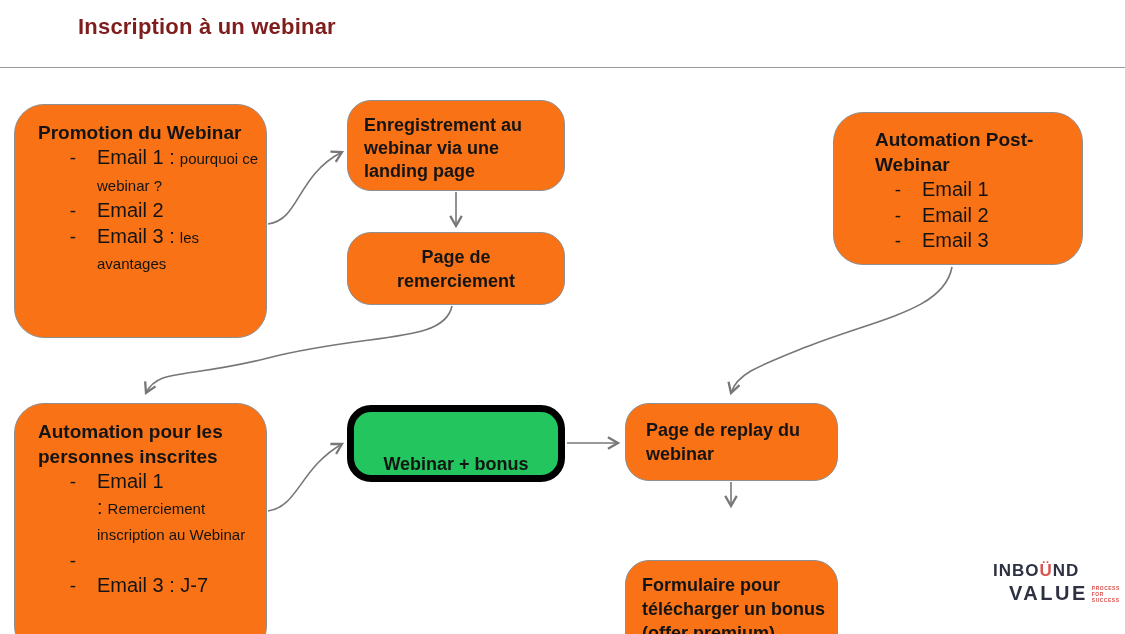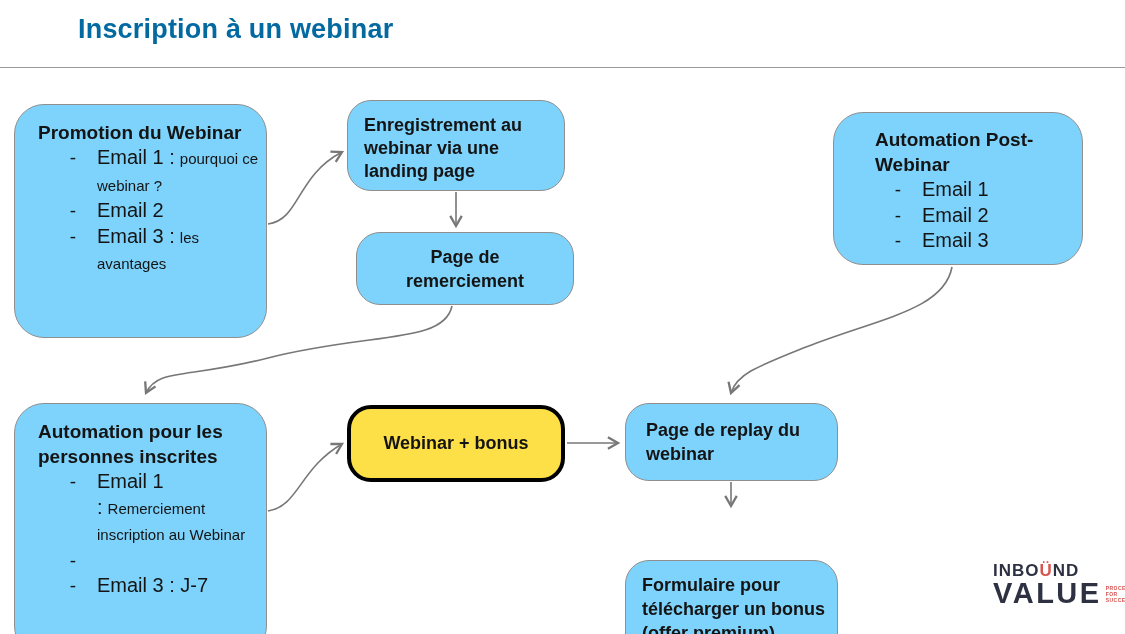--- a/index.html
+++ b/index.html
@@ -6,42 +6,43 @@
   html, body { background: #ffffff; }
   body { font-family: "Liberation Sans", sans-serif; }
   .canvas {
     position: relative;
     width: 1125px; height: 634px;
     background: #ffffff;
     overflow: hidden;
   }
   .page-title {
     position: absolute; left: 78px; top: 14px;
-    font-size: 27px; font-weight: bold; color: #0369a1;
+    font-size: 22px; font-weight: bold; color: #7f1d1d;
     letter-spacing: 0.2px;
   }
   .title-rule {
     position: absolute; left: 0; top: 67px; width: 1125px; height: 0;
     border-top: 1px solid #9a9a9a;
   }
   .arrow-layer {
     position: absolute; left: 0; top: 0; width: 1125px; height: 634px;
     pointer-events: none;
   }
   .node {
     position: absolute;
-    background: #7dd3fc;
+    background: #f97316;
     border: 1.6px solid #8f8f8f;
     color: #141414;
   }
   .node.big { border-radius: 30px; }
   .node.small { border-radius: 24px; }
   .node.green {
-    background: #fde047;
-    border: 4px solid #000000;
+    background: #22c55e;
+    border: 7px solid #000000;
+    align-items: flex-end;
   }
   .heading {
     font-weight: bold; font-size: 19px; line-height: 25px;
   }
   .promotion .heading, .inscrites .heading { padding: 15px 12px 0 23px; }
   .postweb .heading { padding: 14px 10px 0 17px; }
   .item {
     display: flex; align-items: baseline;
     font-size: 20px; line-height: 25.5px;
   }
@@ -64,21 +65,21 @@
   .bonus .label-center { font-weight: bold; font-size: 18px; }
   .replay { display: flex; align-items: center; }
   .replay .label-left { padding-left: 20px; padding-right: 8px; line-height: 24px; }
   .formulaire .label-left { padding: 12px 8px 0 16px; line-height: 24px; }
   .logo {
     position: absolute; left: 993px; top: 560px;
     color: #2d3142; font-weight: bold;
   }
   .logo-row1 { font-size: 17px; letter-spacing: 1px; line-height: 22px; }
   .logo-row2 { display: flex; align-items: flex-start; }
-  .logo-value { font-size: 29px; letter-spacing: 2.5px; line-height: 22px; }
+  .logo-value { font-size: 20px; letter-spacing: 2.5px; line-height: 22px; margin-left: 16px; }
   .logo-magnet { color: #d9534f; }
   .logo-tagline {
     margin-left: 4px; margin-top: 3px;
     color: #d9534f; font-size: 5px; line-height: 6px; letter-spacing: 0.5px;
     font-weight: bold;
   }
 </style>
 </head>
 <body>
 
@@ -117,21 +118,21 @@
     <div class="item">
       <span class="dash">-</span>
       <span class="item-text"><span class="main">Email 3 :</span><span class="sub">les avantages</span></span>
     </div>
   </div>
 
   <div class="node small enregistrement" style="left:347px; top:100px; width:218px; height:91px;">
     <div class="label-left">Enregistrement au webinar via une landing page</div>
   </div>
 
-  <div class="node small remerciement" style="left:347px; top:232px; width:218px; height:73px;margin-left:9px;">
+  <div class="node small remerciement" style="left:347px; top:232px; width:218px; height:73px;">
     <div class="label-center">Page de remerciement</div>
   </div>
 
   <div class="node big postweb" style="left:833px; top:112px; width:250px; height:153px;padding-left:24px;">
     <div class="heading">Automation Post-Webinar</div>
     <div class="item">
       <span class="dash">-</span>
       <span class="item-text"><span class="main">Email 1</span></span>
     </div>
     <div class="item">

